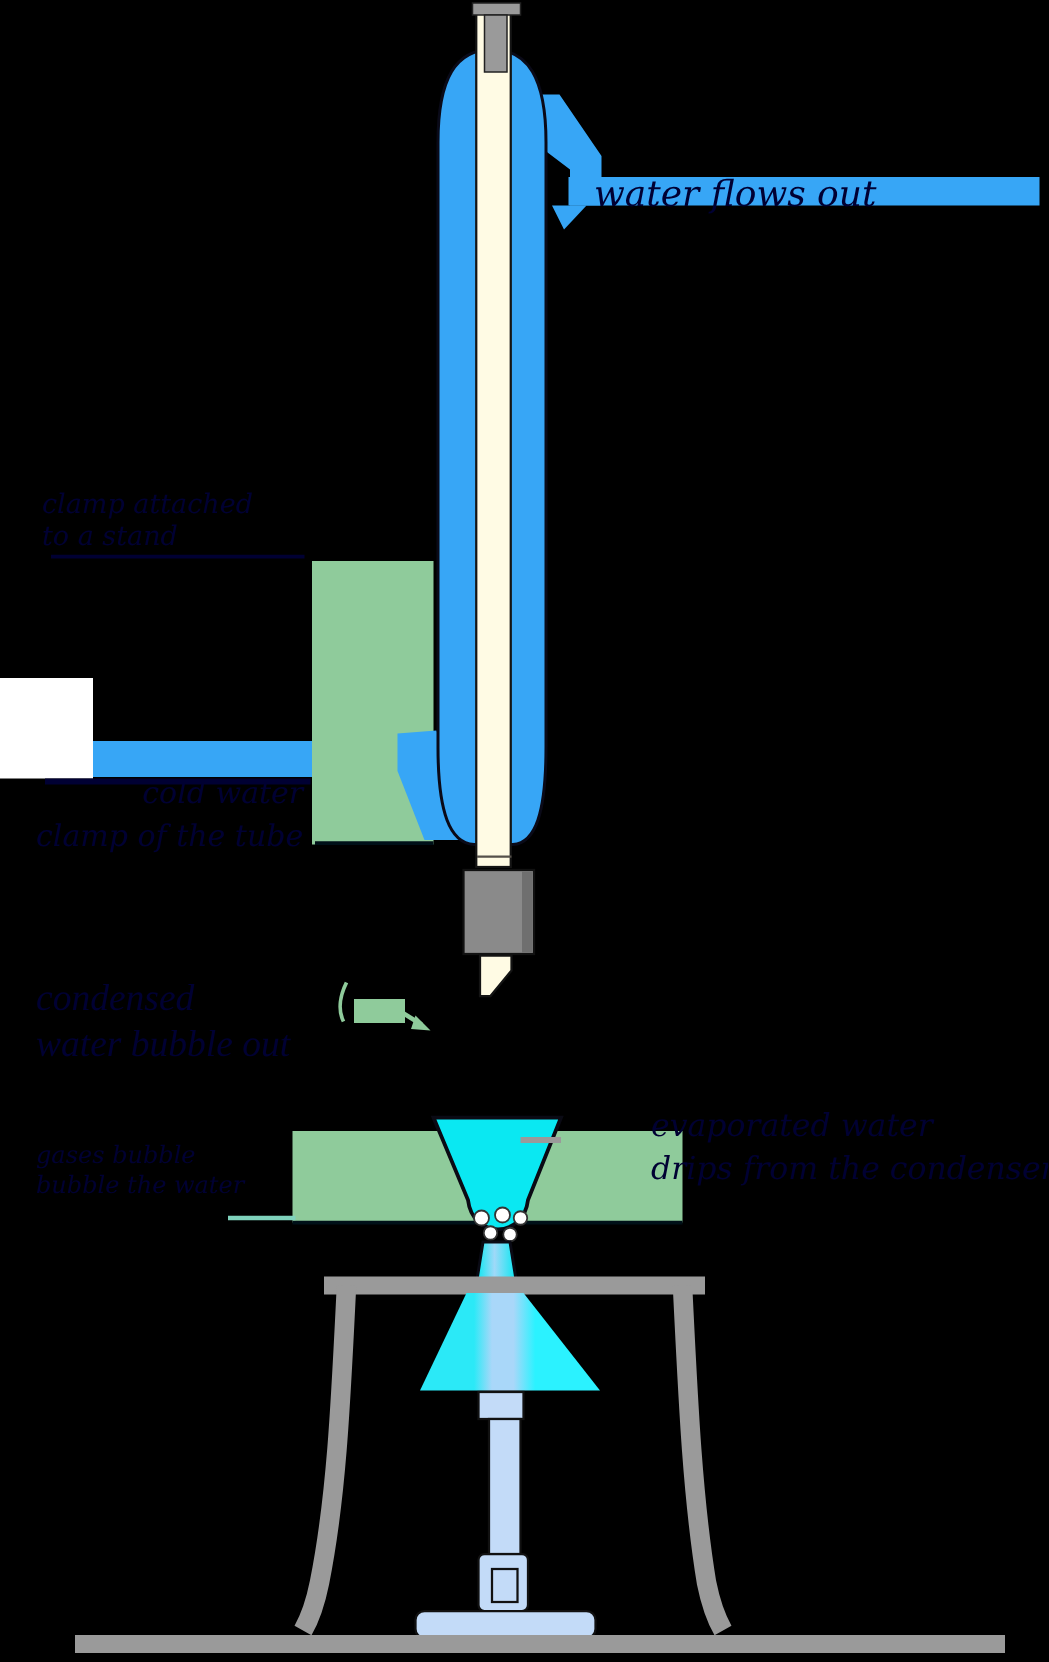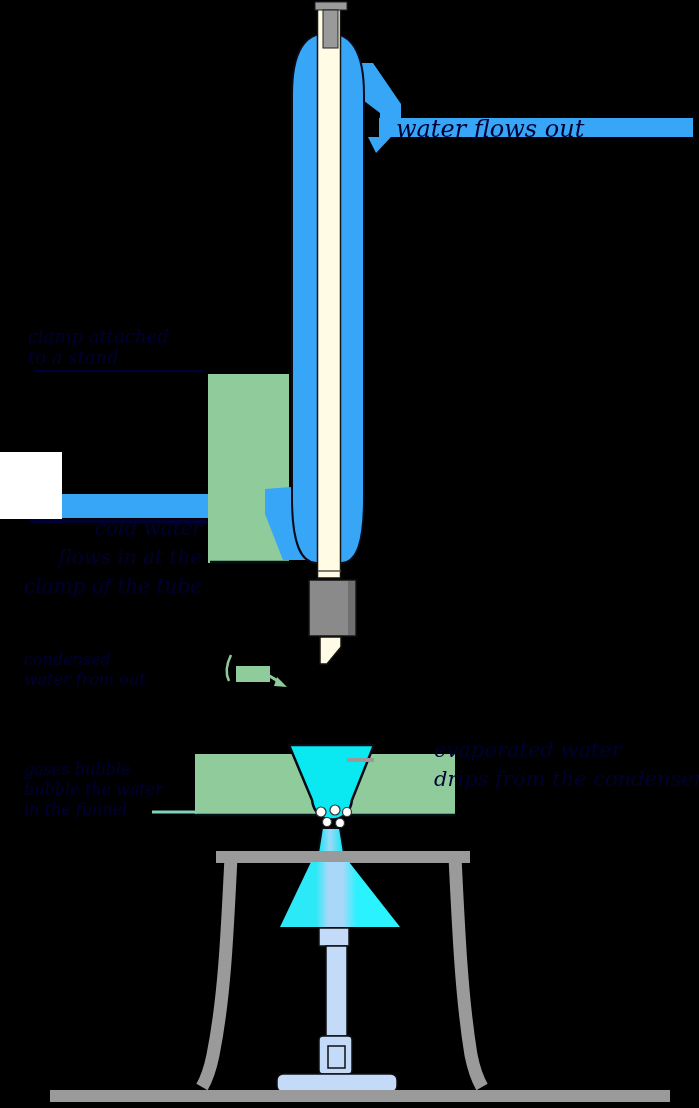--- a/index.html
+++ b/index.html
@@ -99,33 +99,31 @@
     <div>clamp attached</div>
     <div>to a stand</div>
   </div>
 
   <div class="label" style="left:396px;top:116px;font-size:24px;">
     <span>water flows out</span>
   </div>
 
   <div class="label" style="left:24px;top:514px;font-size:20px;line-height:1.45;text-align:right;">
     <div>cold water</div>
-    <div>flows in at the</div>
     <div>clamp of the tube</div>
   </div>
 
-  <div class="label" style="left:24px;top:650px;font-size:16px;line-height:1.25;">
+  <div class="label" style="left:24px;top:650px;font-size:25px;line-height:1.25;font-family:Liberation Serif, serif;">
     <div>condensed</div>
-    <div>water from out</div>
+    <div>water bubble out</div>
   </div>
 
   <div class="label" style="left:24px;top:760px;font-size:16px;line-height:1.25;">
     <div>gases bubble</div>
     <div>bubble the water</div>
-    <div>in the funnel</div>
   </div>
 
   <div class="label" style="left:434px;top:736px;font-size:21px;line-height:1.4;">
     <div>evaporated water</div>
     <div>drips from the condenser</div>
   </div>
 
 </div>
 
 </body></html>

